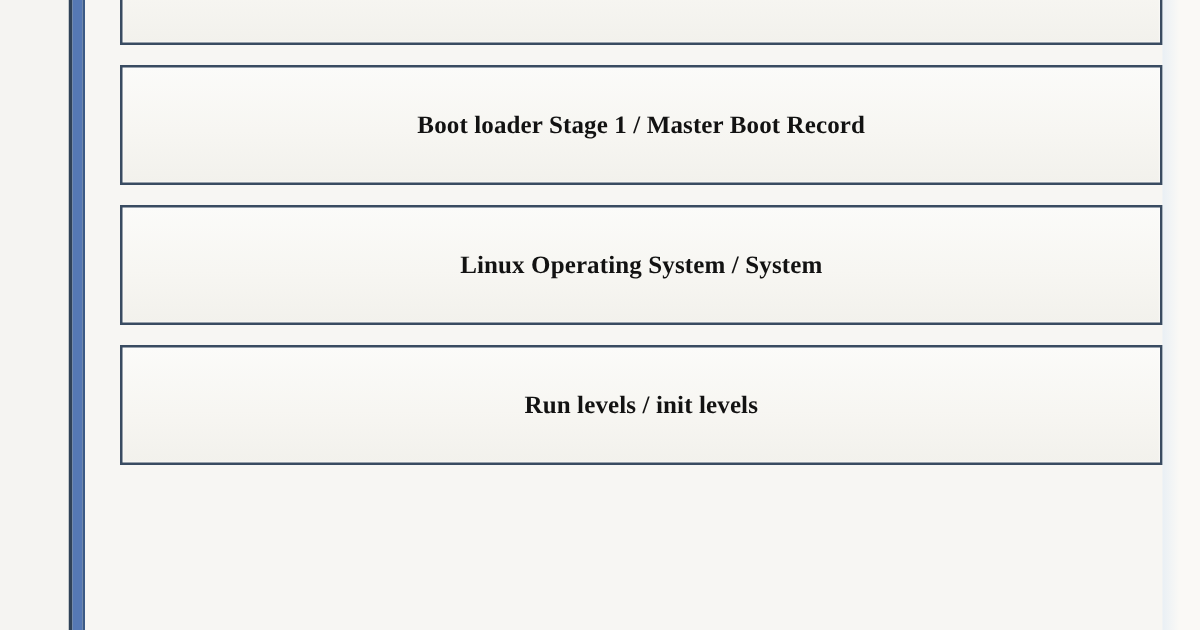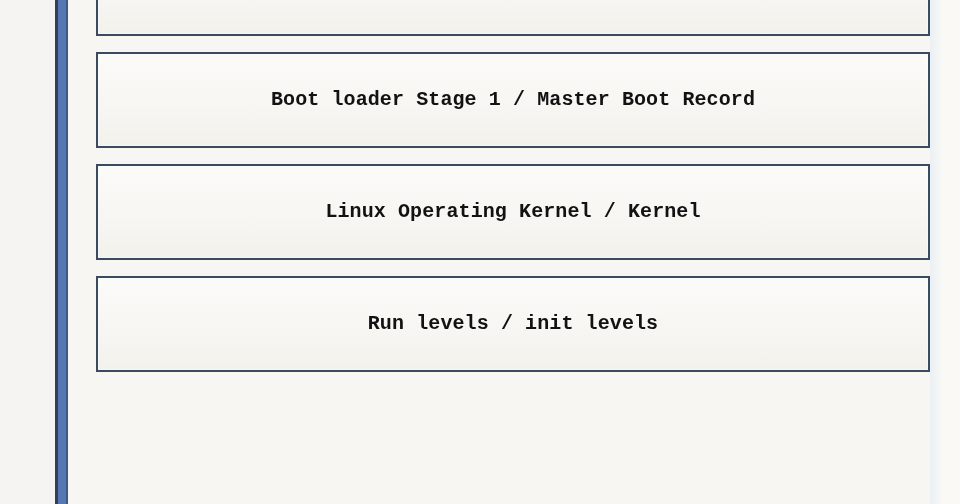--- a/index.html
+++ b/index.html
@@ -107,21 +107,21 @@
     margin-bottom: 16px;
     border: 2px solid #394b61;
     background: linear-gradient(to bottom, #fbfbf9 0%, #f7f6f2 55%, #f2f1ec 100%);
     display: flex;
     align-items: center;
     justify-content: center;
     box-shadow: 0 0 0 1px rgba(255,255,255,0.4) inset;
   }
 
   .stage-label {
-    font-family: Liberation Mono, monospace;
+    font-family: Liberation Serif, serif;
     font-size: 20px;
     font-weight: bold;
     color: #121212;
     letter-spacing: 0.1px;
     text-align: center;
     line-height: 1.2;
     white-space: nowrap;
   }
 </style>
 </head>
@@ -144,21 +144,21 @@
       <div class="stage-box">
         
       </div>
 
       <div class="stage-box">
         <span class="stage-label">Boot loader Stage 1 / Master Boot Record</span>
       </div>
 
 
       <div class="stage-box">
-        <span class="stage-label">Linux Operating Kernel / Kernel</span>
+        <span class="stage-label">Linux Operating System / System</span>
       </div>
 
       <div class="stage-box">
         <span class="stage-label">Run levels / init levels</span>
       </div>
 
     </div>
 
     <div class="right-tint"></div>
 

